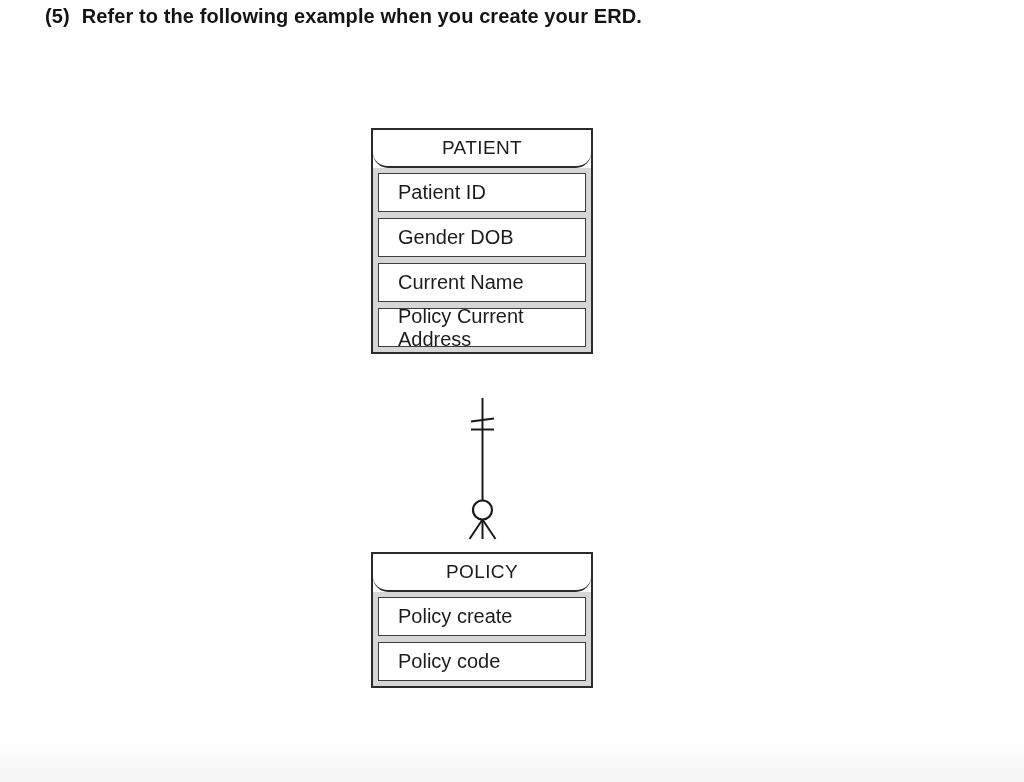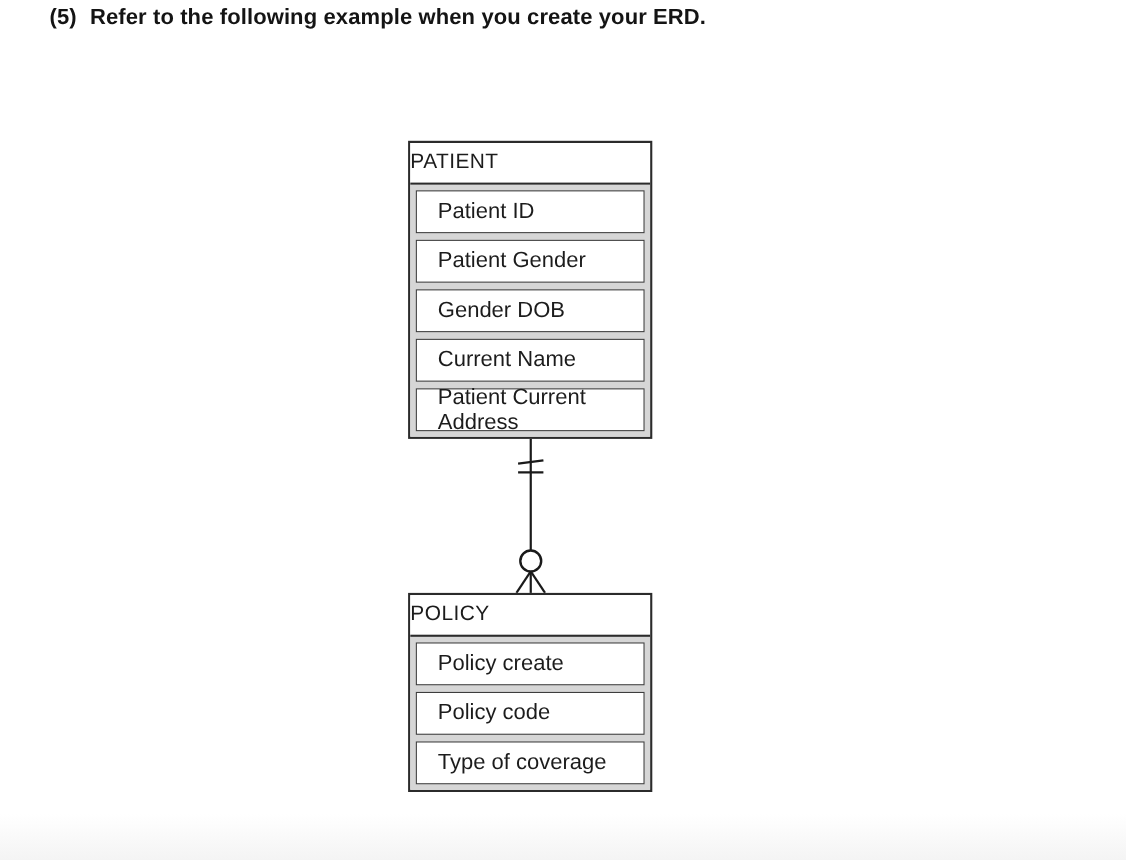--- a/index.html
+++ b/index.html
@@ -44,31 +44,33 @@
   
   .entity {
     position: absolute;
     left: 371px;
     width: 222px;
     box-sizing: border-box;
     background: #ffffff;
     border: 2px solid #2b2b2b;
   }
   .entity-patient { top: 128px; }
-  .entity-policy  { top: 539px; }
+  .entity-policy  { top: 552px; }
 
   .entity-header {
     height: 36px;
     line-height: 36px;
+    text-align: center;
     font-size: 19px;
     font-weight: 400;
     letter-spacing: 0.4px;
     color: #1c1c1c;
     background: #ffffff;
     border-bottom: 2px solid #2b2b2b;
+    border-radius: 15px;
   }
   .entity-body {
     background: #d6d6d6;
     padding: 5px;
     display: flex;
     flex-direction: column;
     gap: 6px;
   }
   .attr-row {
     height: 39px;
@@ -116,30 +118,28 @@
       <line x1="42.5" y1="124.5" x2="29.5" y2="144" stroke="#1a1a1a" stroke-width="2"></line>
       <line x1="42.5" y1="124.5" x2="42.5" y2="144" stroke="#1a1a1a" stroke-width="2"></line>
       <line x1="42.5" y1="124.5" x2="55.5" y2="144" stroke="#1a1a1a" stroke-width="2"></line>
     </g>
   </svg>
 
   <div class="entity entity-patient">
     <div class="entity-header">PATIENT</div>
     <div class="entity-body">
       <div class="attr-row">Patient ID</div>
-      <div class="attr-row">Patient Gender</div>
       <div class="attr-row">Gender DOB</div>
       <div class="attr-row">Current Name</div>
-      <div class="attr-row">Patient Current Address</div>
+      <div class="attr-row">Policy Current Address</div>
     </div>
   </div>
 
   <div class="entity entity-policy">
     <div class="entity-header">POLICY</div>
     <div class="entity-body">
       <div class="attr-row">Policy create</div>
       <div class="attr-row">Policy code</div>
-      <div class="attr-row">Type of coverage</div>
     </div>
   </div>
 
   <div class="page-bottom-fade"></div>
 </div>
 
 </body></html>

